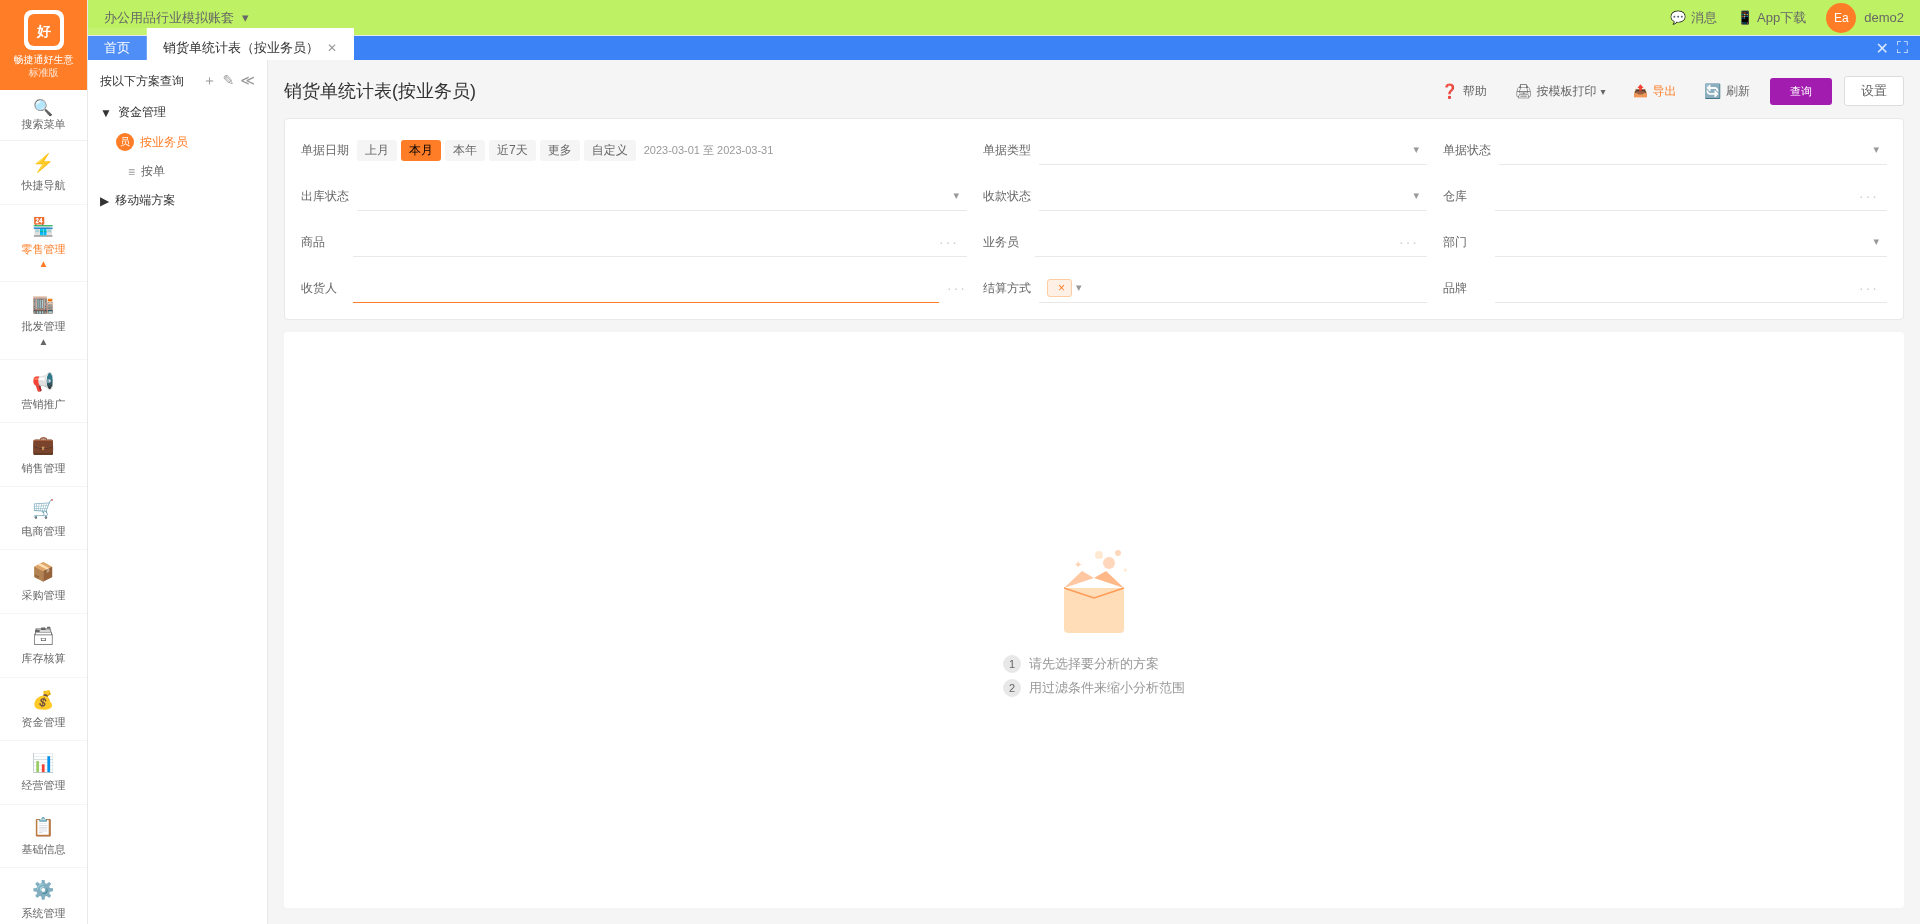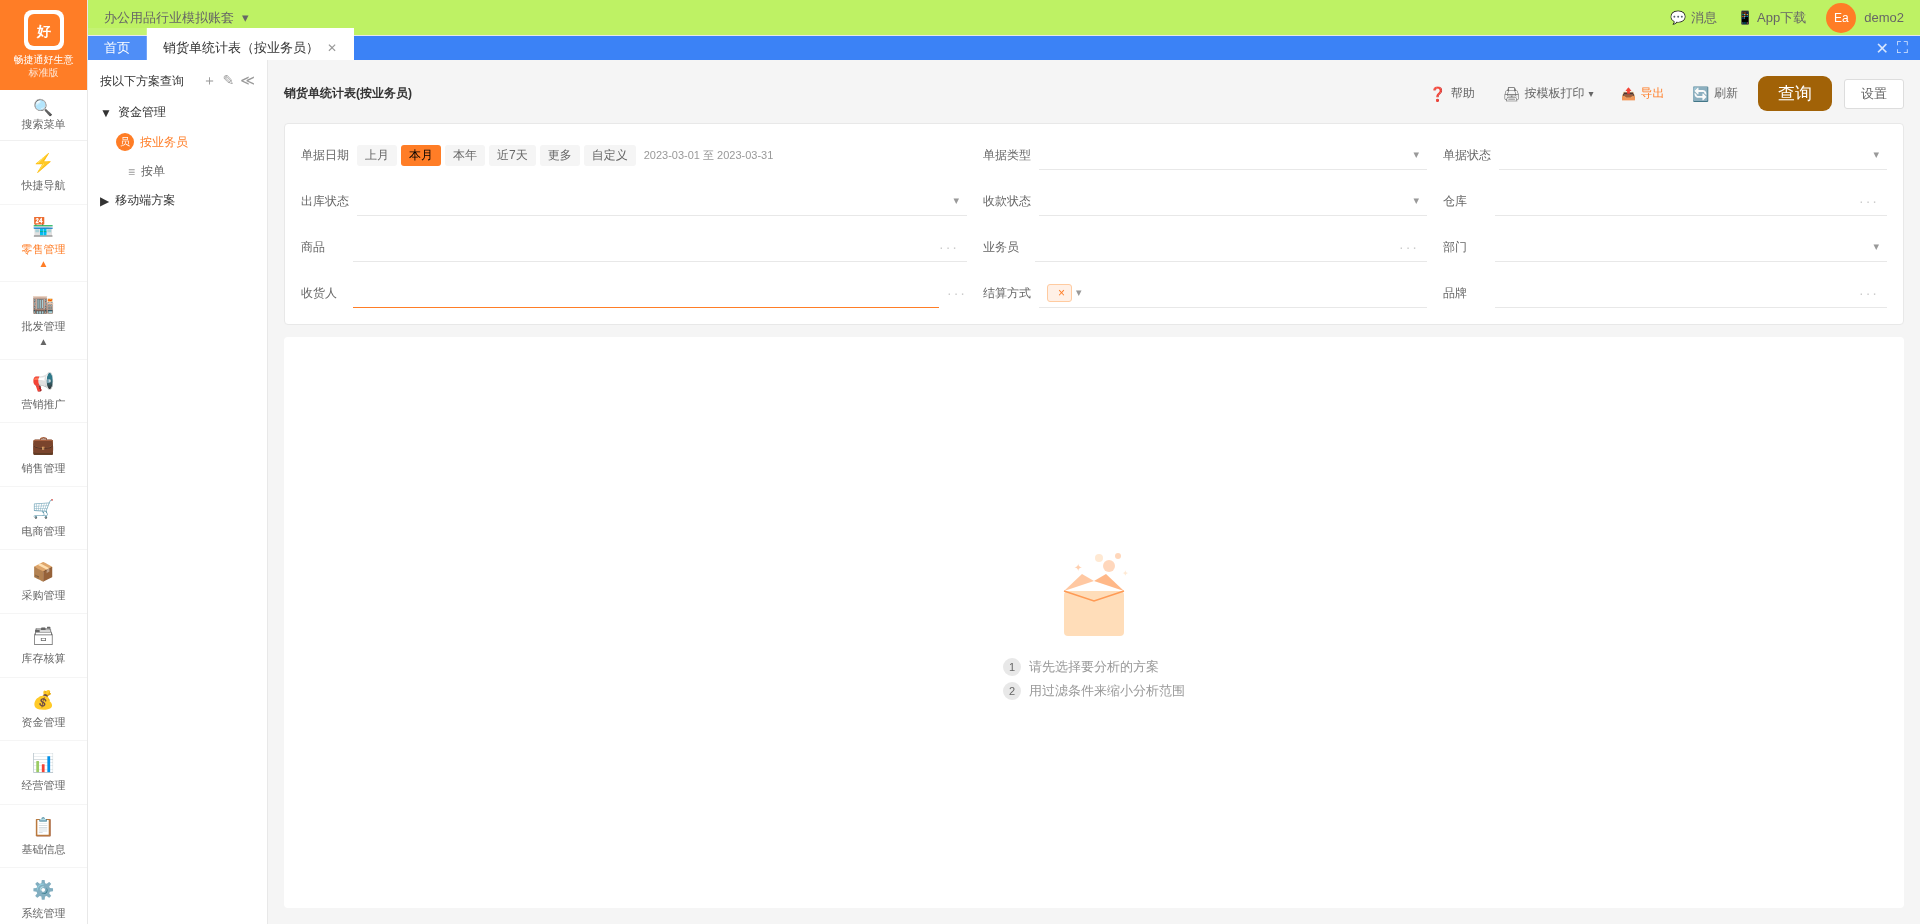--- a/index.html
+++ b/index.html
@@ -238,22 +238,22 @@
       gap: 12px;
     }
 
     
     #page-title-bar {
       display: flex;
       align-items: center;
       justify-content: space-between;
     }
     .page-title-text {
-      font-size: 12px;
-      font-weight: 700;
+      font-size: 18px;
+      font-weight: 400;
       color: #333;
     }
     .page-actions {
       display: flex;
       align-items: center;
       gap: 12px;
     }
     .page-action-btn {
       display: flex; align-items: center; gap: 4px;
       cursor: pointer;
@@ -265,27 +265,27 @@
     .page-action-btn .btn-icon { font-size: 14px; }
     .export-btn {
       display: flex; align-items: center; gap: 4px;
       cursor: pointer;
       color: #ff7d26;
       font-size: 12px;
       padding: 4px 8px;
       border-radius: 3px;
     }
     .btn-primary {
-      background: #a16207;
+      background: #a21caf;
       color: #fff;
       border: none;
       padding: 6px 20px;
-      border-radius: 9px;
-      cursor: pointer;
-      font-size: 17px;
+      border-radius: 3px;
+      cursor: pointer;
+      font-size: 11px;
     }
     .btn-setting {
       background: #fff;
       color: #666;
       border: 1px solid #ddd;
       padding: 5px 16px;
       border-radius: 3px;
       cursor: pointer;
       font-size: 13px;
     }

